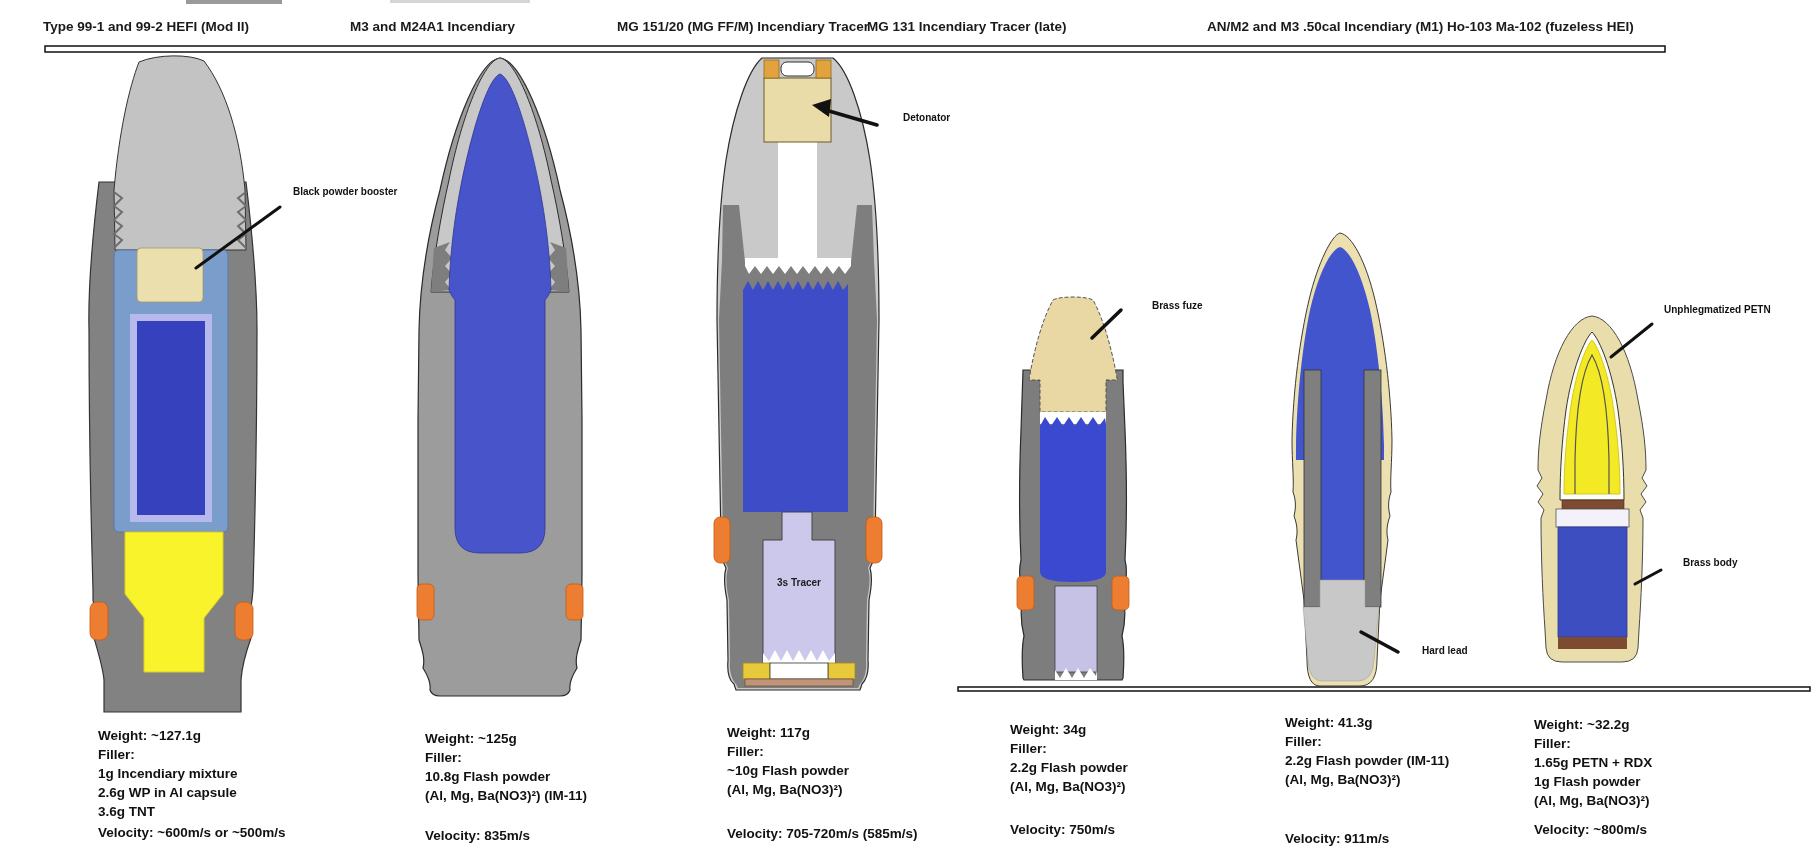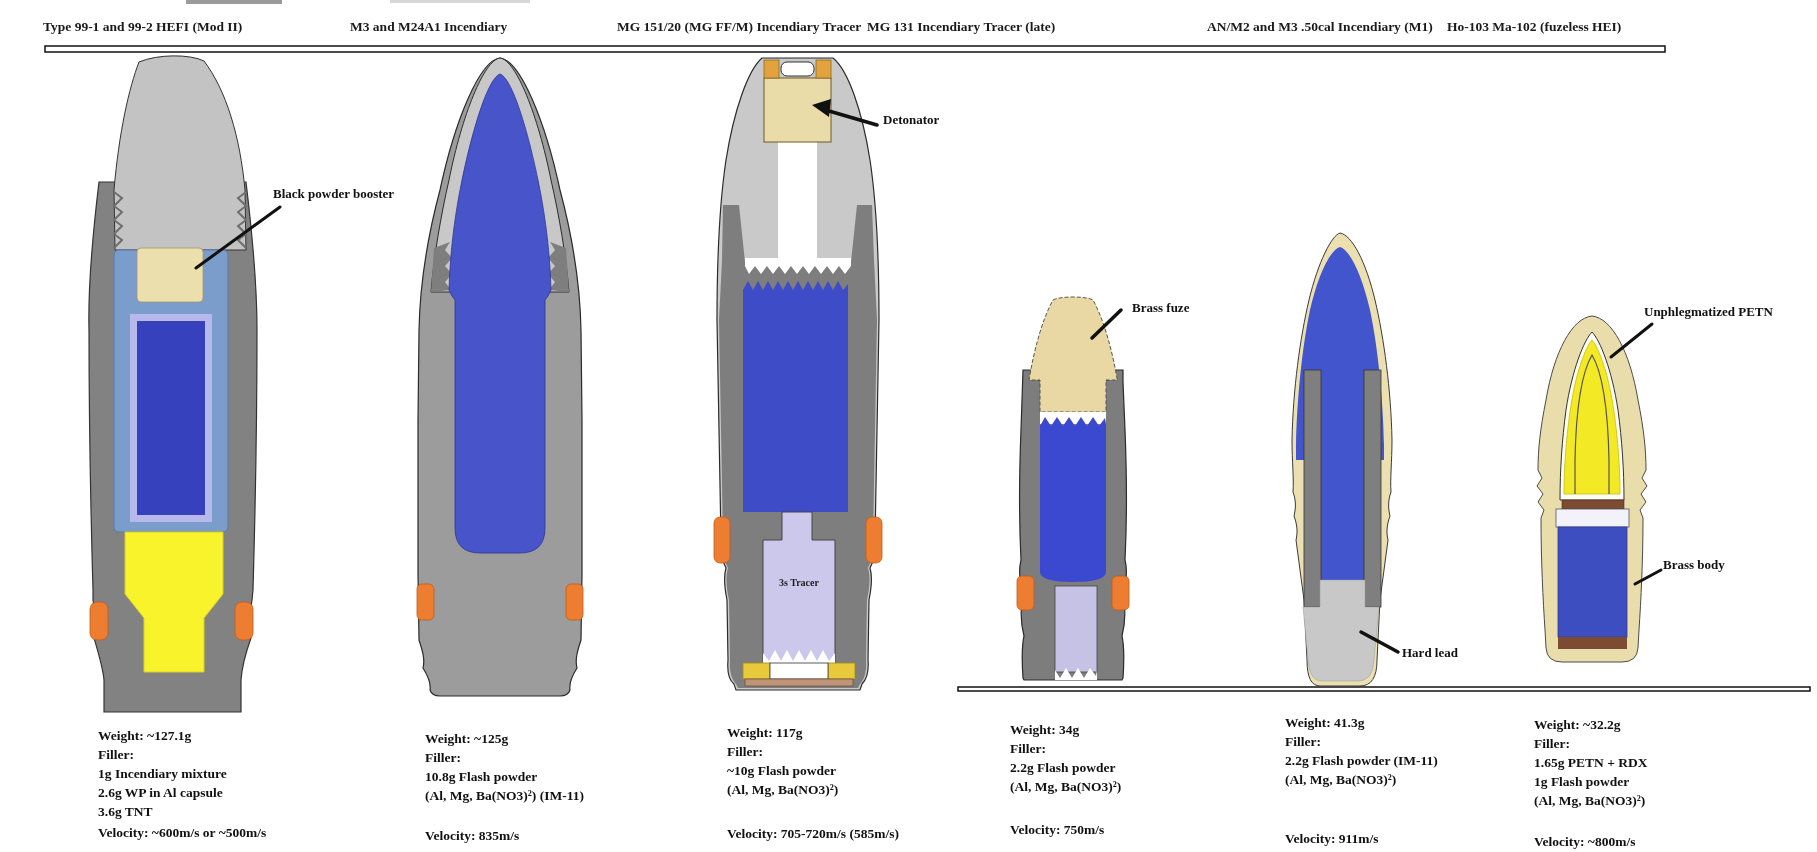--- a/index.html
+++ b/index.html
@@ -1,20 +1,20 @@
 <!DOCTYPE html>
 <html><head>
 <meta charset="utf-8">
 <style>
   html,body{margin:0;padding:0;background:#fff;}
   #canvas{position:relative;width:1817px;height:852px;background:#ffffff;
-    font-family:Liberation Serif, serif;overflow:hidden;}
+    font-family:Liberation Sans, sans-serif;overflow:hidden;}
   #diagram{position:absolute;left:0;top:0;}
   .title{position:absolute;top:19px;font-weight:bold;font-size:13.5px;color:#1a1a1a;white-space:nowrap;}
-  .ann{position:absolute;font-weight:bold;font-size:13px;color:#111;white-space:nowrap;}
+  .ann{position:absolute;font-weight:bold;font-size:10px;color:#111;white-space:nowrap;margin-left:20px;}
   .stats{position:absolute;font-weight:bold;font-size:13.5px;line-height:19px;color:#111;white-space:nowrap;}
   .inlabel{position:absolute;font-weight:bold;font-size:10px;color:#1c1c1c;transform:translateX(-50%);white-space:nowrap;}
 </style>
 </head>
 <body>
 
 <div id="canvas">
 
   <svg id="diagram" width="1817" height="852" viewBox="0 0 1817 852">
 
@@ -203,16 +203,16 @@
     <div>(Al, Mg, Ba(NO3)²)</div>
     <div style="margin-top:40px">Velocity: 911m/s</div>
   </div>
 
   <div class="stats" style="left:1534px;top:715px">
     <div>Weight: ~32.2g</div>
     <div>Filler:</div>
     <div>1.65g PETN + RDX</div>
     <div>1g Flash powder</div>
     <div>(Al, Mg, Ba(NO3)²)</div>
-    <div style="margin-top:22px">Velocity: ~800m/s</div>
+    <div style="margin-top:10px">Velocity: ~800m/s</div>
   </div>
 
 </div>
 
 </body></html>

